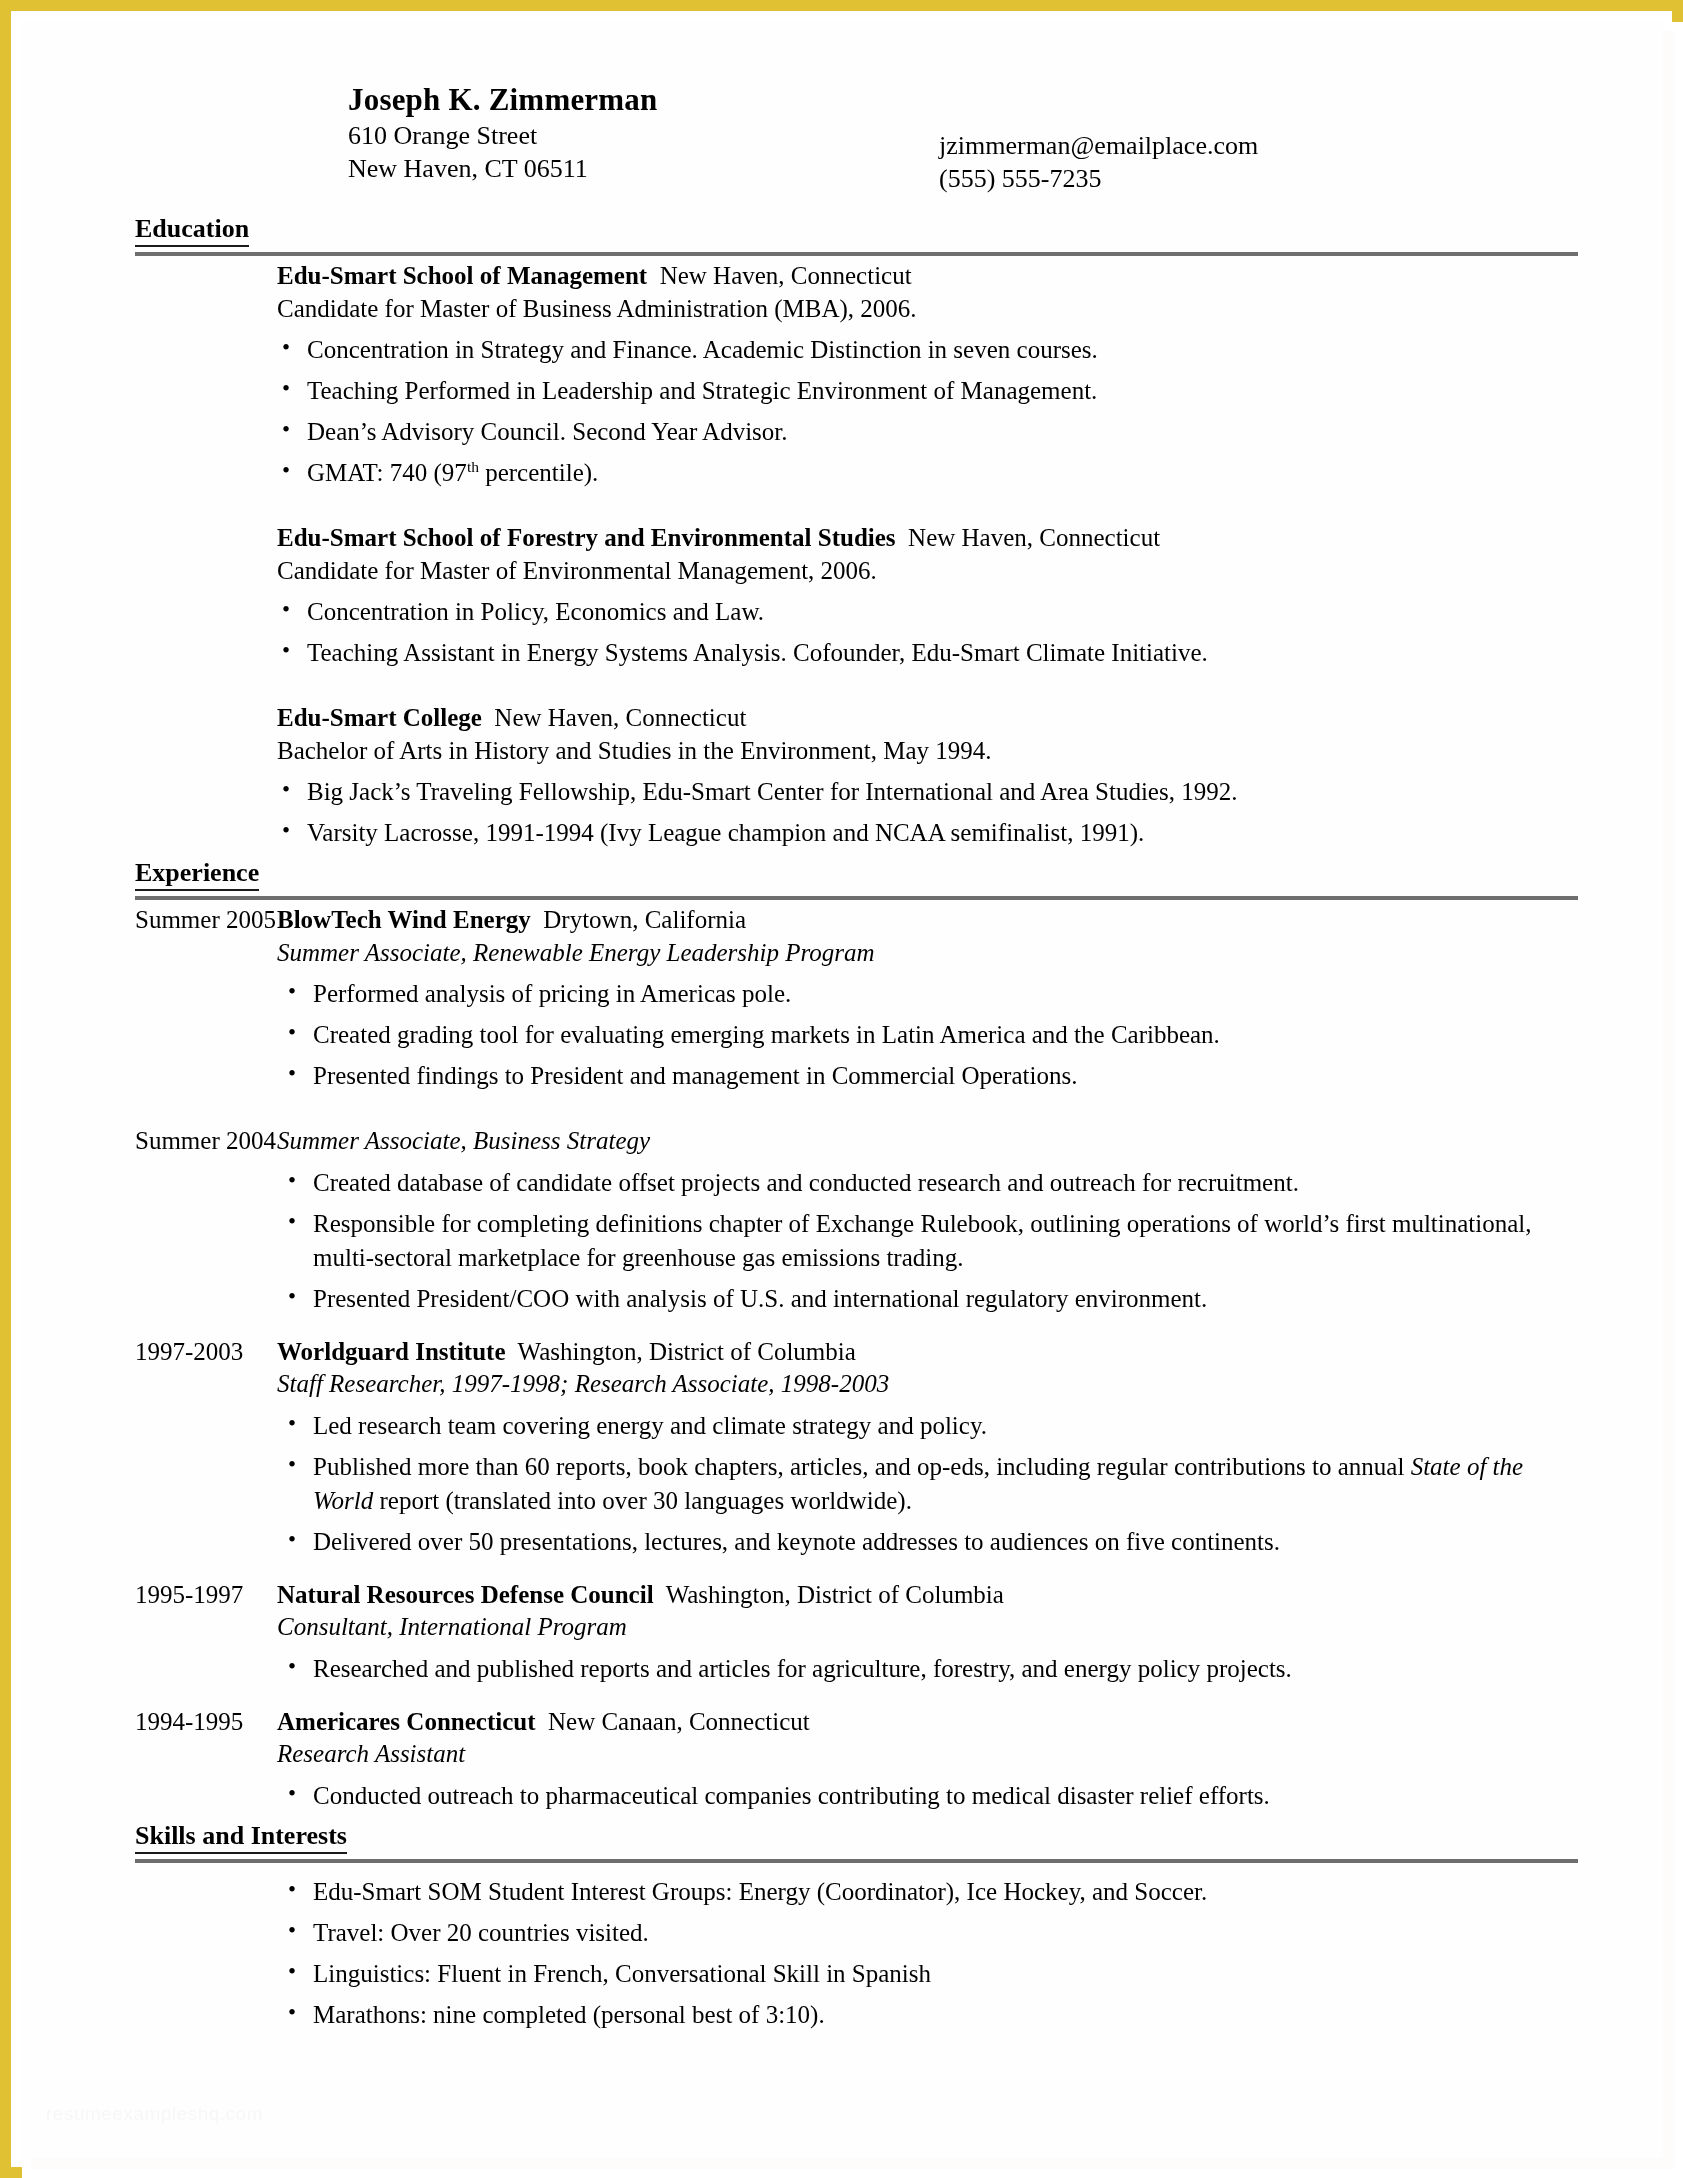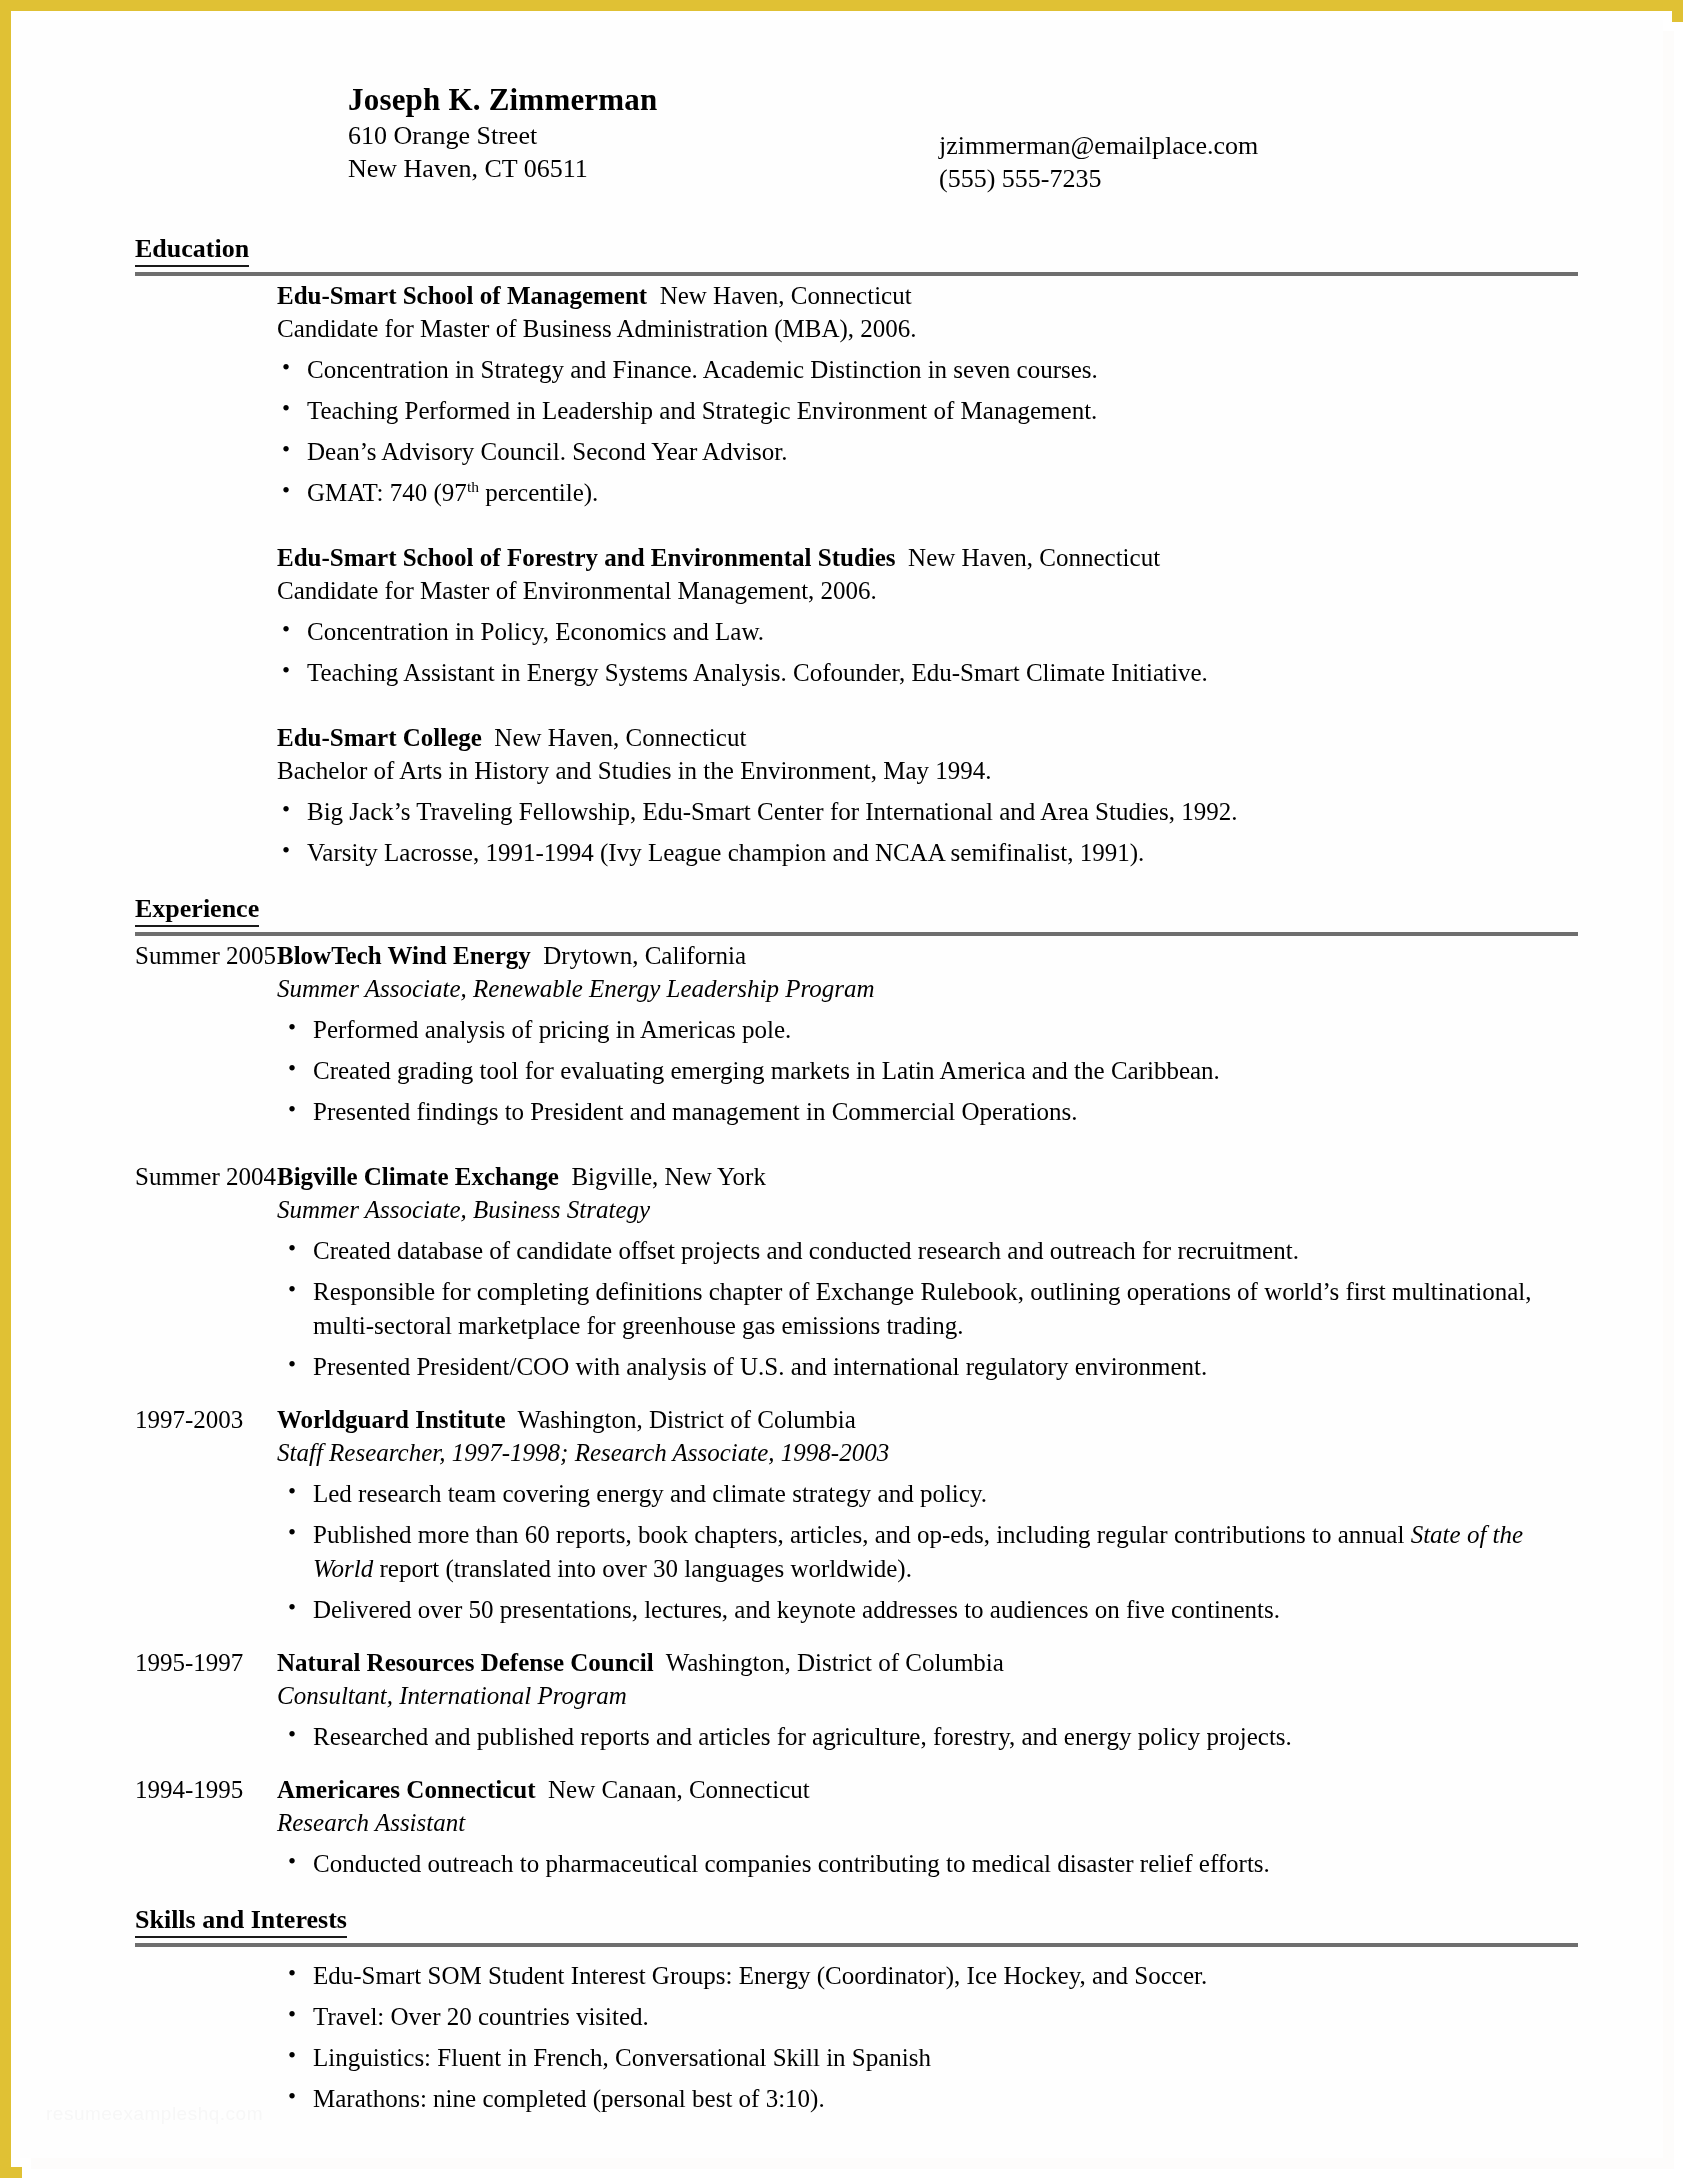--- a/index.html
+++ b/index.html
@@ -80,21 +80,21 @@
   }
   .hdr-line {
     font-size: 26px;
     line-height: 1.28;
     white-space: nowrap;
   }
 
   
   .section-head {
     position: relative;
-    margin-top: 24px;
+    margin-top: 4px;
     height: 46px;
   }
   .section-head .label {
     position: absolute;
     left: 0;
     top: 0;
     font-size: 26px;
     font-weight: bold;
     border-bottom: 2px solid #1a1a1a;
     padding-bottom: 2px;
@@ -279,23 +279,20 @@
         <li>Performed analysis of pricing in Americas pole.</li>
         <li>Created grading tool for evaluating emerging markets in Latin America and the Caribbean.</li>
         <li>Presented findings to President and management in Commercial Operations.</li>
       </ul>
     </div>
 
     <div class="gap-md"></div>
 
     <div class="entry">
       <div class="date">Summer 2004</div>
-      <div class="org">
-        <b>Bigville Climate Exchange</b><span class="loc">&nbsp; </span><span class="loc">Bigville, New York</span>
-      </div>
       <div class="subtitle">Summer Associate, Business Strategy</div>
       <ul class="bullets exp-bullets">
         <li>Created database of candidate offset projects and conducted research and outreach for recruitment.</li>
         <li>Responsible for completing definitions chapter of Exchange Rulebook, outlining operations of world’s first multinational, multi-sectoral marketplace for greenhouse gas emissions trading.</li>
         <li>Presented President/COO with analysis of U.S. and international regulatory environment.</li>
       </ul>
     </div>
 
     <div class="gap-sm"></div>
 

